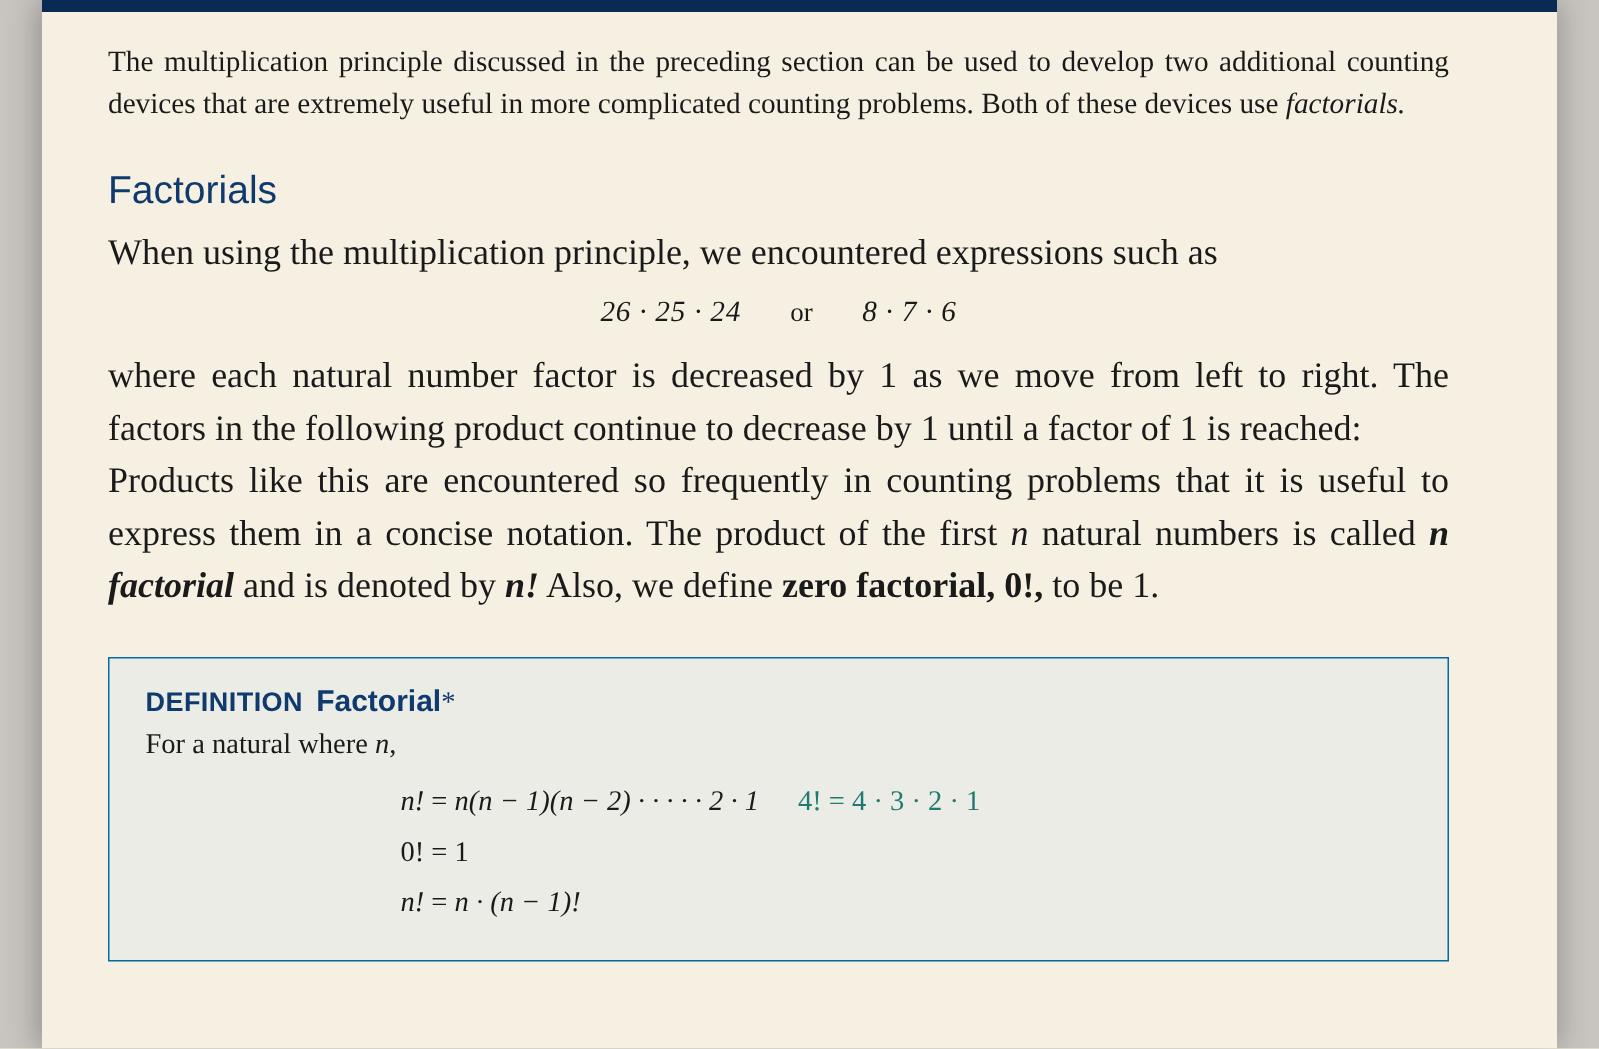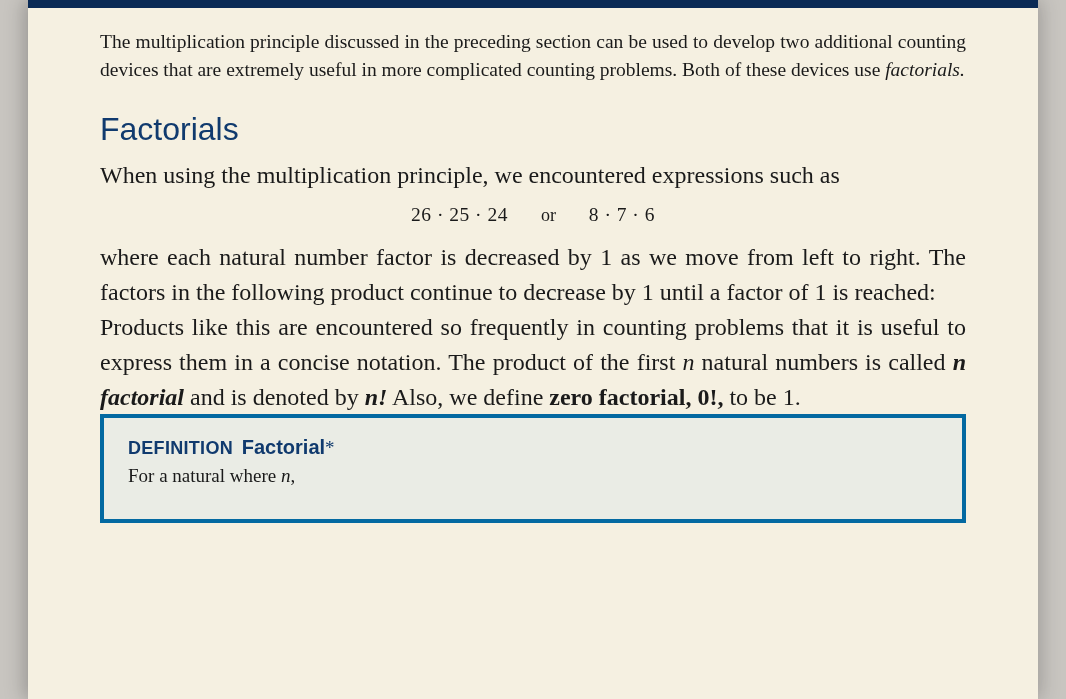--- a/index.html
+++ b/index.html
@@ -8,62 +8,63 @@
       height: 699px;
       background: #c8c5c0;
       font-family: Georgia, 'Times New Roman', serif;
       color: #1a1a1a;
       position: relative;
       overflow: hidden;
     }
     .page {
       background: #f5f0e1;
       margin: 0 28px;
-      padding: 28px 72px 20px 72px;
+      padding: 28px 72px 20px 44px;
       height: 100%;
       box-shadow: -6px 0 18px rgba(0,0,0,0.18), 6px 0 18px rgba(0,0,0,0.12);
     }
     .topbar {
       position: absolute;
       top: 0; left: 28px; right: 28px;
       height: 8px;
       background: #0a2a55;
     }
     .intro {
       font-size: 19.5px;
       line-height: 1.45;
       text-align: justify;
       margin-bottom: 26px;
     }
     .intro .ital { font-style: italic; }
     h2.section {
       font-family: "Segoe UI", "Arial", sans-serif;
       font-weight: 500;
       color: #103a6e;
-      font-size: 32px;
+      font-size: 26px;
       margin-bottom: 10px;
     }
     .body-text {
       font-size: 24px;
       line-height: 1.45;
       text-align: justify;
     }
     .center-math {
       text-align: center;
       font-size: 19.5px;
       margin: 12px 0 14px 0;
     }
     .center-math .or {
       margin: 16px 28px;
       font-size: 18px;
     }
-    .spaced { letter-spacing: 0.5px; }
+    .spaced { letter-spacing: 0.5px; font-style: italic; }
     .defbox {
       background: #eaece5;
-      border: 4px solid #0369a1;
+      border: 1px solid #0369a1;
+      margin-top: 30px;
       padding: 18px 24px 22px 24px;
     }
     .def-head {
       font-size: 19px;
       margin-bottom: 6px;
     }
     .def-head .label {
       font-weight: bold;
       color: #103a6e;
       font-family: "Arial Black", "Arial", sans-serif;
@@ -126,15 +127,26 @@
   </p>
 
   <div class="defbox">
     <div class="def-head">
       <span class="label">DEFINITION</span>
       <span class="title">Factorial</span><span class="asterisk">*</span>
     </div>
     <div class="def-for">
       <span>For a natural where </span><span class="n">n</span><span>,</span>
     </div>
+    <div class="eq-block">
+      <div class="eq-row">
+        <span class="it">n!</span><span> = </span><span class="it">n(n − 1)(n − 2) · · · · · 2 · 1</span><span class="example">4! = 4 · 3 · 2 · 1</span>
+      </div>
+      <div class="eq-row">
+        <span>0! = 1</span>
+      </div>
+      <div class="eq-row">
+        <span class="it">n!</span><span> = </span><span class="it">n · (n − 1)!</span>
+      </div>
+    </div>
   </div>
 
 </div>
 
 </body></html>

